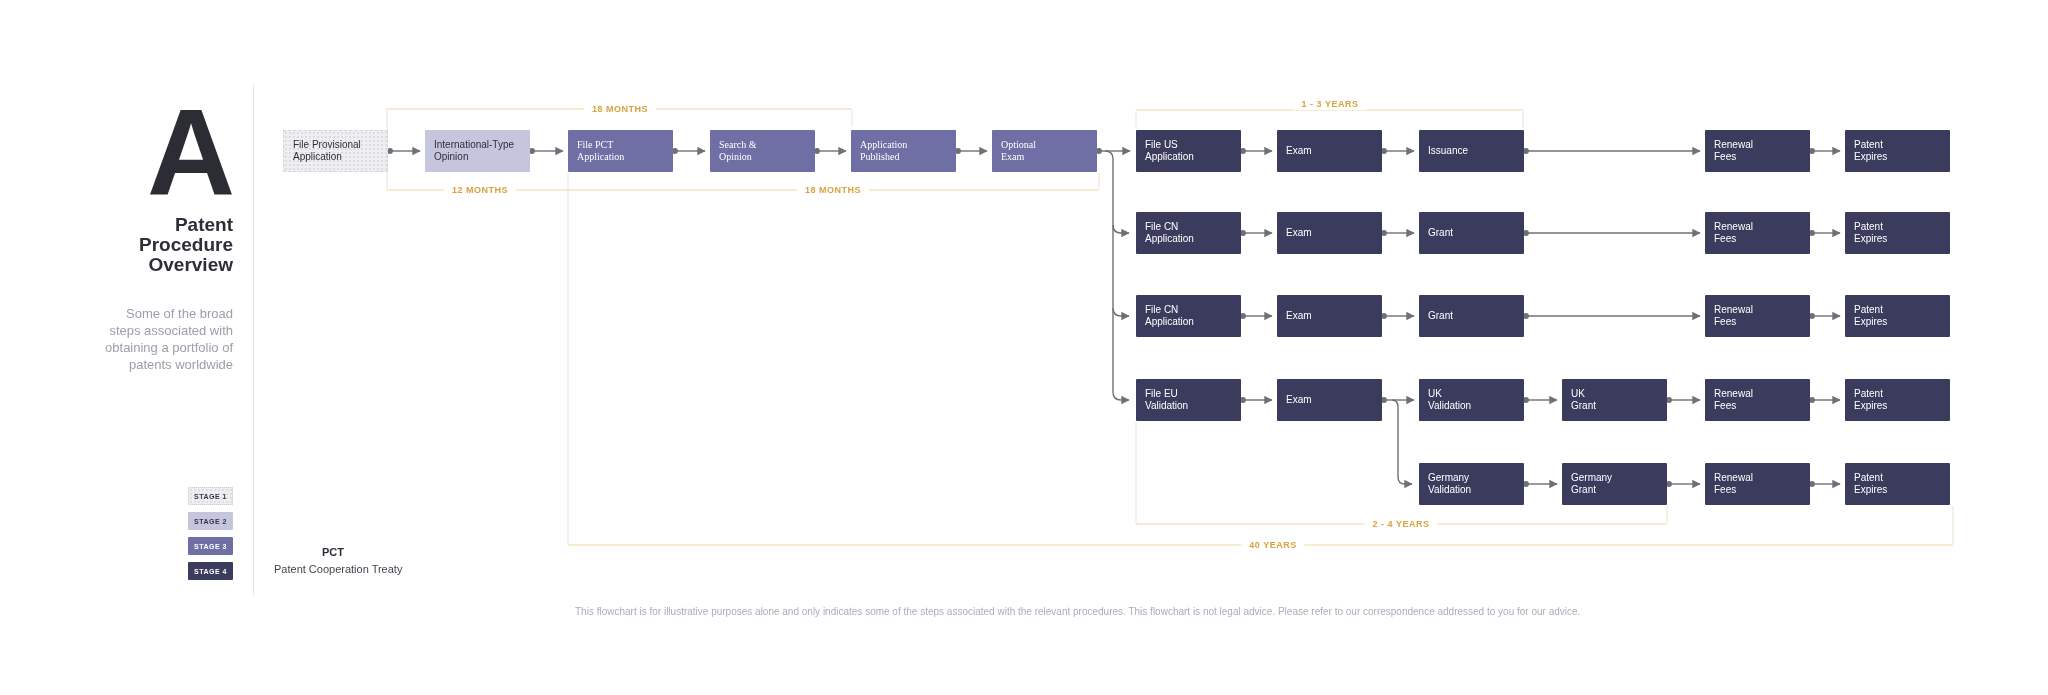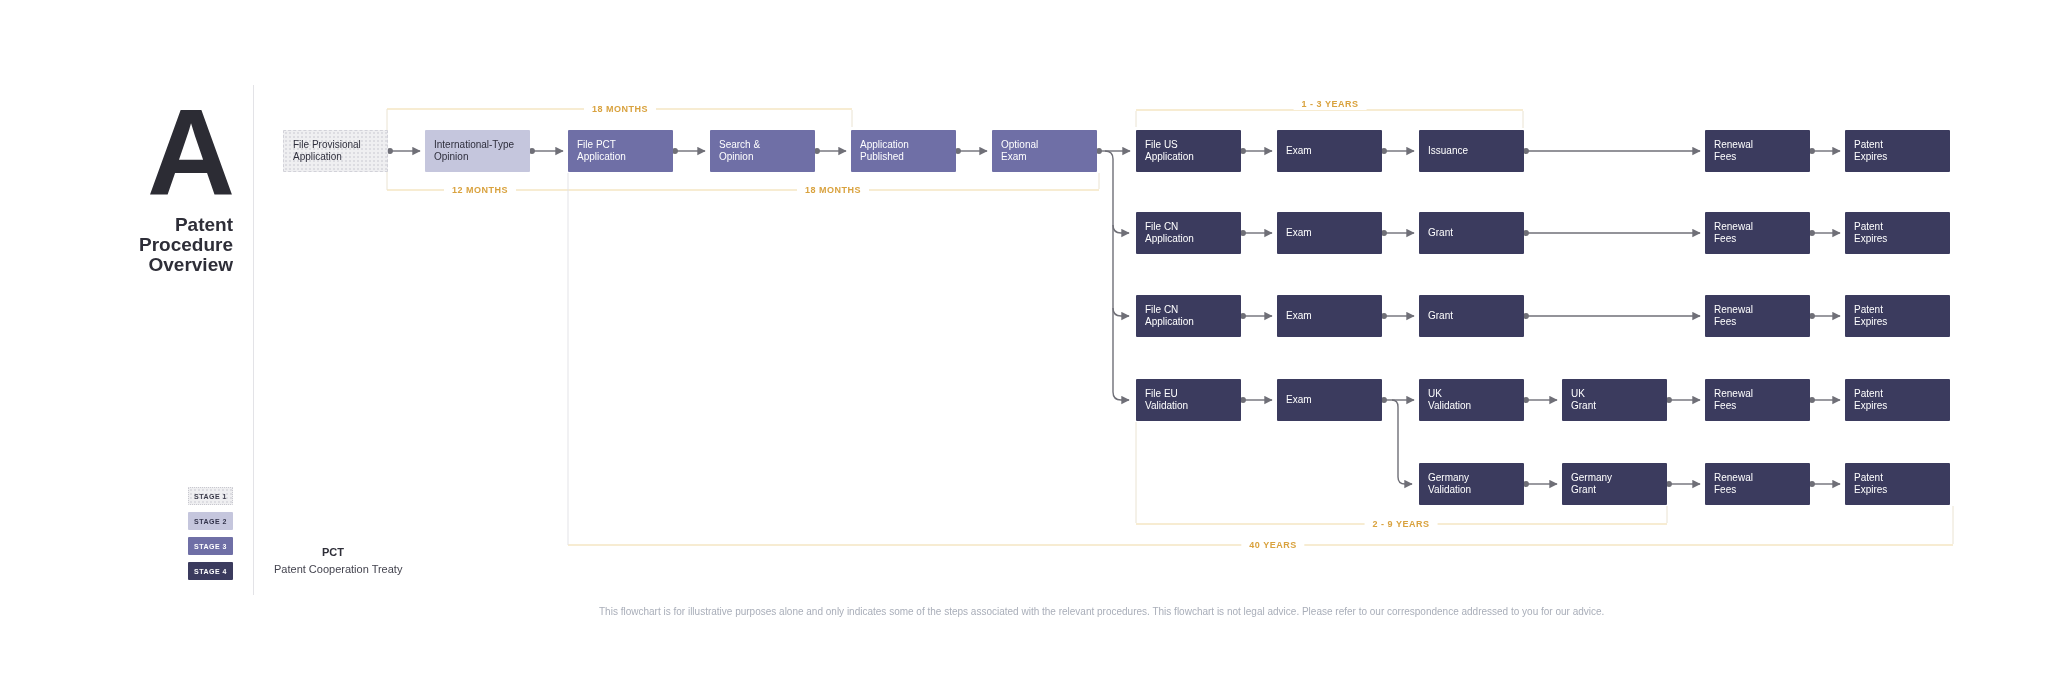--- a/index.html
+++ b/index.html
@@ -23,31 +23,31 @@
 
   .footnote-abbr{position:absolute;left:274px;top:546px;font-size:11px;font-weight:700;color:#2e2e38;margin-left:48px;}
   .footnote-name{position:absolute;left:274px;top:563px;font-size:11px;color:#44444f;}
 
   
   .node{position:absolute;width:105px;height:42px;display:flex;align-items:center;box-sizing:border-box;
         padding:0 9px;font-size:10px;line-height:12.5px;white-space:pre-line;border-radius:1px;}
   .node.s1{background:#efeff1;border:1px dashed #d2d2d9;color:#2f2f3d;
     background-image:radial-gradient(#dcdce1 .8px,transparent .8px);background-size:4px 4px;}
   .node.s2{background:#c5c6dd;color:#2f2f3d;}
-  .node.s3{background:#6f6fa6;color:#ffffff;}
+  .node.s3{background:#6f6fa6;color:#ffffff;font-family:Liberation Serif, serif;}
   .node.s4{background:#3b3b5e;color:#ffffff;}
 
   
   svg.layer{position:absolute;left:0;top:0;width:2048px;height:695px;pointer-events:none;}
 
   
   .tl-label{position:absolute;transform:translateX(-50%);height:11px;line-height:11px;background:#ffffff;
             padding:0 8px;font-size:9px;font-weight:700;letter-spacing:.5px;color:#d9a23e;white-space:nowrap;}
 
-  .disclaimer{position:absolute;left:575px;top:606px;font-size:10px;color:#a9aeb9;white-space:nowrap;margin-left:24px;}
+  .disclaimer{position:absolute;left:575px;top:606px;font-size:10px;color:#a9aeb9;white-space:nowrap;}
 </style>
 </head>
 <body>
 
 <div class="canvas">
 
   <svg class="layer" viewBox="0 0 2048 695">
 
     <g stroke="#f0d9a6" stroke-width="1.1" fill="none">
       <path d="M387,109 H852"></path>
@@ -117,28 +117,32 @@
       <path d="M1526,484 H1557" marker-start="url(#dot)" marker-end="url(#arr)"></path>
       <path d="M1669,484 H1700" marker-start="url(#dot)" marker-end="url(#arr)"></path>
       <path d="M1812,484 H1840" marker-start="url(#dot)" marker-end="url(#arr)"></path>
     </g>
   </svg>
 
   <span class="tl-label" style="left:620px;top:104px">18 MONTHS</span>
   <span class="tl-label" style="left:480px;top:185px">12 MONTHS</span>
   <span class="tl-label" style="left:833px;top:185px">18 MONTHS</span>
   <span class="tl-label" style="left:1330px;top:99px">1 - 3 YEARS</span>
-  <span class="tl-label" style="left:1401px;top:519px">2 - 9 YEARS</span>
+  <span class="tl-label" style="left:1401px;top:519px">2 - 4 YEARS</span>
   <span class="tl-label" style="left:1273px;top:540px">40 YEARS</span>
 
   <div class="sidebar">
     <div class="big-letter">A</div>
     <div class="side-title">Patent
 Procedure
 Overview</div>
+    <div class="side-desc">Some of the broad
+steps associated with
+obtaining a portfolio of
+patents worldwide</div>
     <div class="legend">
       <div class="chip s1">STAGE 1</div>
       <div class="chip s2">STAGE 2</div>
       <div class="chip s3">STAGE 3</div>
       <div class="chip s4">STAGE 4</div>
     </div>
   </div>
   <div class="divider"></div>
 
   <div class="node s1" style="left:283px;top:130px">File Provisional

